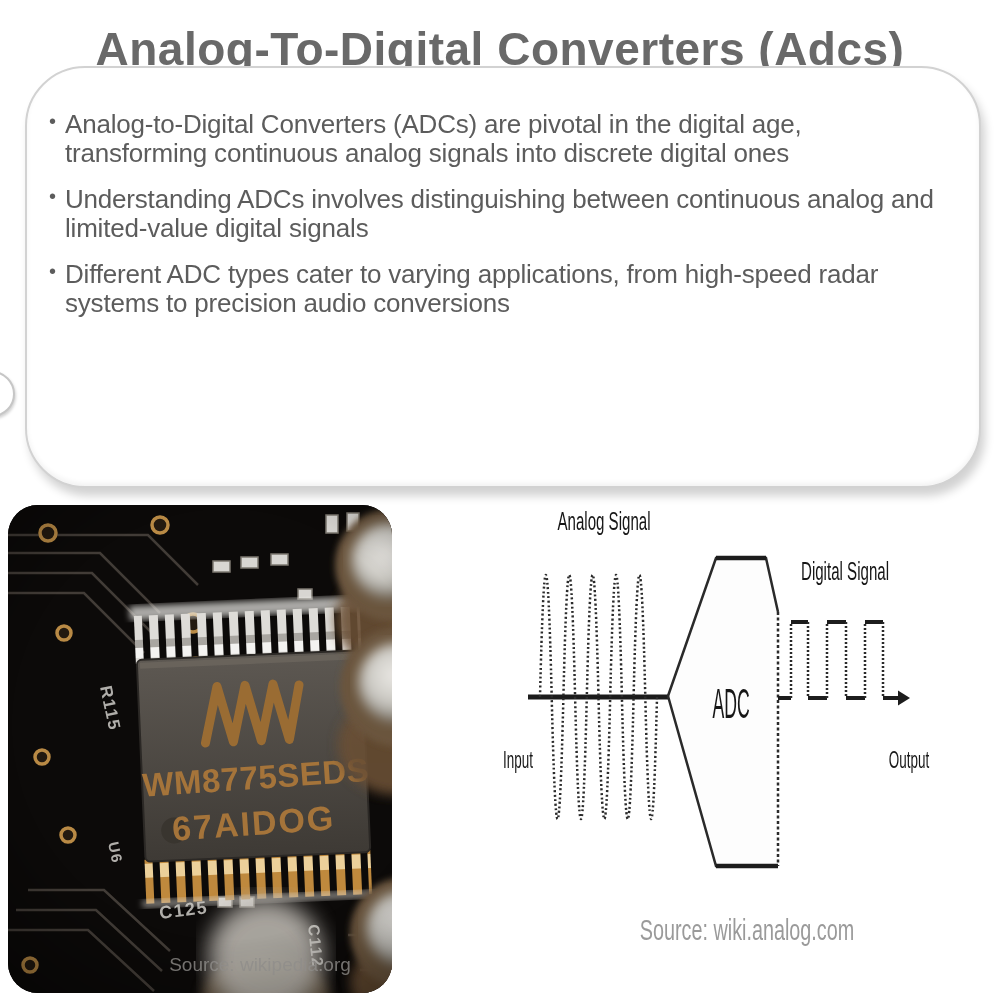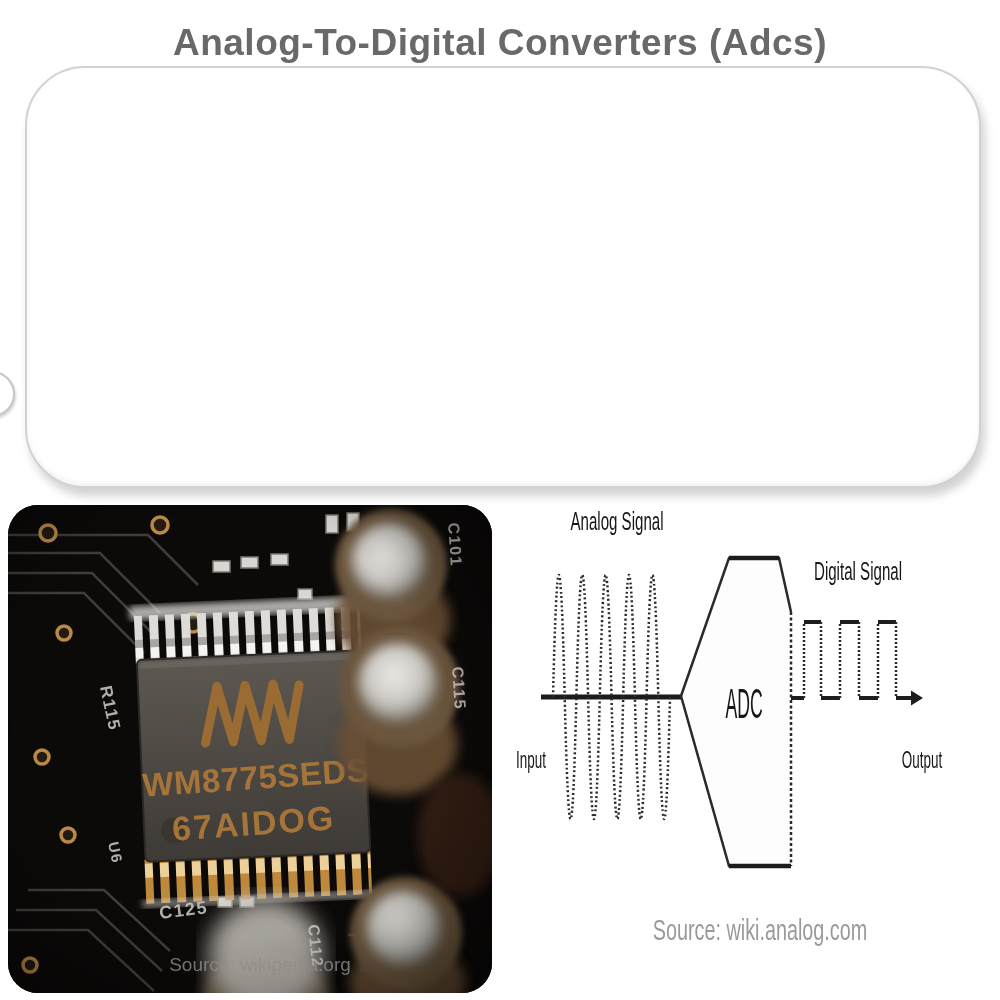--- a/index.html
+++ b/index.html
@@ -4,21 +4,21 @@
 <style>
   html,body{margin:0;padding:0;}
   body{
     width:1000px;height:1000px;position:relative;overflow:hidden;
     background:#ffffff;
     font-family:"Liberation Sans",sans-serif;
   }
   .page-title{
     position:absolute;left:0;top:22px;width:1000px;
     text-align:center;
-    font-size:37px;font-weight:600;color:#696969;letter-spacing:.5px;
+    font-size:46px;font-weight:600;color:#696969;letter-spacing:.5px;
   }
   .notch{
     position:absolute;left:-31px;top:371px;width:42px;height:42px;
     border-radius:50%;background:#fff;border:2px solid #c6c6c6;
     box-shadow:1px 2px 3px rgba(0,0,0,.18);
   }
   .summary-box{
     position:absolute;left:25px;top:66px;width:956px;height:422px;
     box-sizing:border-box;
     background:#ffffff;
@@ -32,38 +32,41 @@
   .bullet-list li{
     position:relative;
     padding-left:18px;
     margin:0 0 16px 0;
     font-size:26px;line-height:1.13;color:#5c5c5c;letter-spacing:-.2px;
   }
   .bullet-list li::before{
     content:"•";position:absolute;left:2px;top:0px;font-size:20px;color:#5c5c5c;
   }
   .photo-wrap{
-    position:absolute;left:8px;top:505px;width:484px;height:488px;
+    position:absolute;left:8px;top:505px;width:384px;height:488px;
     border-radius:30px;overflow:hidden;background:#0c0a09;
   }
   .diagram-wrap{
-    position:absolute;left:508px;top:500px;width:470px;height:475px;
+    position:absolute;left:495px;top:500px;width:470px;height:475px;
   }
   svg text{font-family:"Liberation Sans",sans-serif;}
   .silk{font-weight:bold;letter-spacing:1.5px;}
 </style>
 </head>
 <body>
 
 <div class="page-title">Analog-To-Digital Converters (Adcs)</div>
 
 <div class="notch"></div>
 
 <div class="summary-box">
   <ul class="bullet-list">
+    <li>Analog-to-Digital Converters (ADCs) are pivotal in the digital age, transforming continuous analog signals into discrete digital ones</li>
+    <li>Understanding ADCs involves distinguishing between continuous analog and limited-value digital signals</li>
+    <li>Different ADC types cater to varying applications, from high-speed radar systems to precision audio conversions</li>
   </ul>
 </div>
 
 <div class="photo-wrap">
 <svg width="484" height="488" viewBox="0 0 484 488">
   <defs>
     <linearGradient id="chipBody" x1="0" y1="0" x2="0" y2="1">
       <stop offset="0" stop-color="#5d5852"></stop>
       <stop offset="1" stop-color="#3e3a35"></stop>
     </linearGradient>

